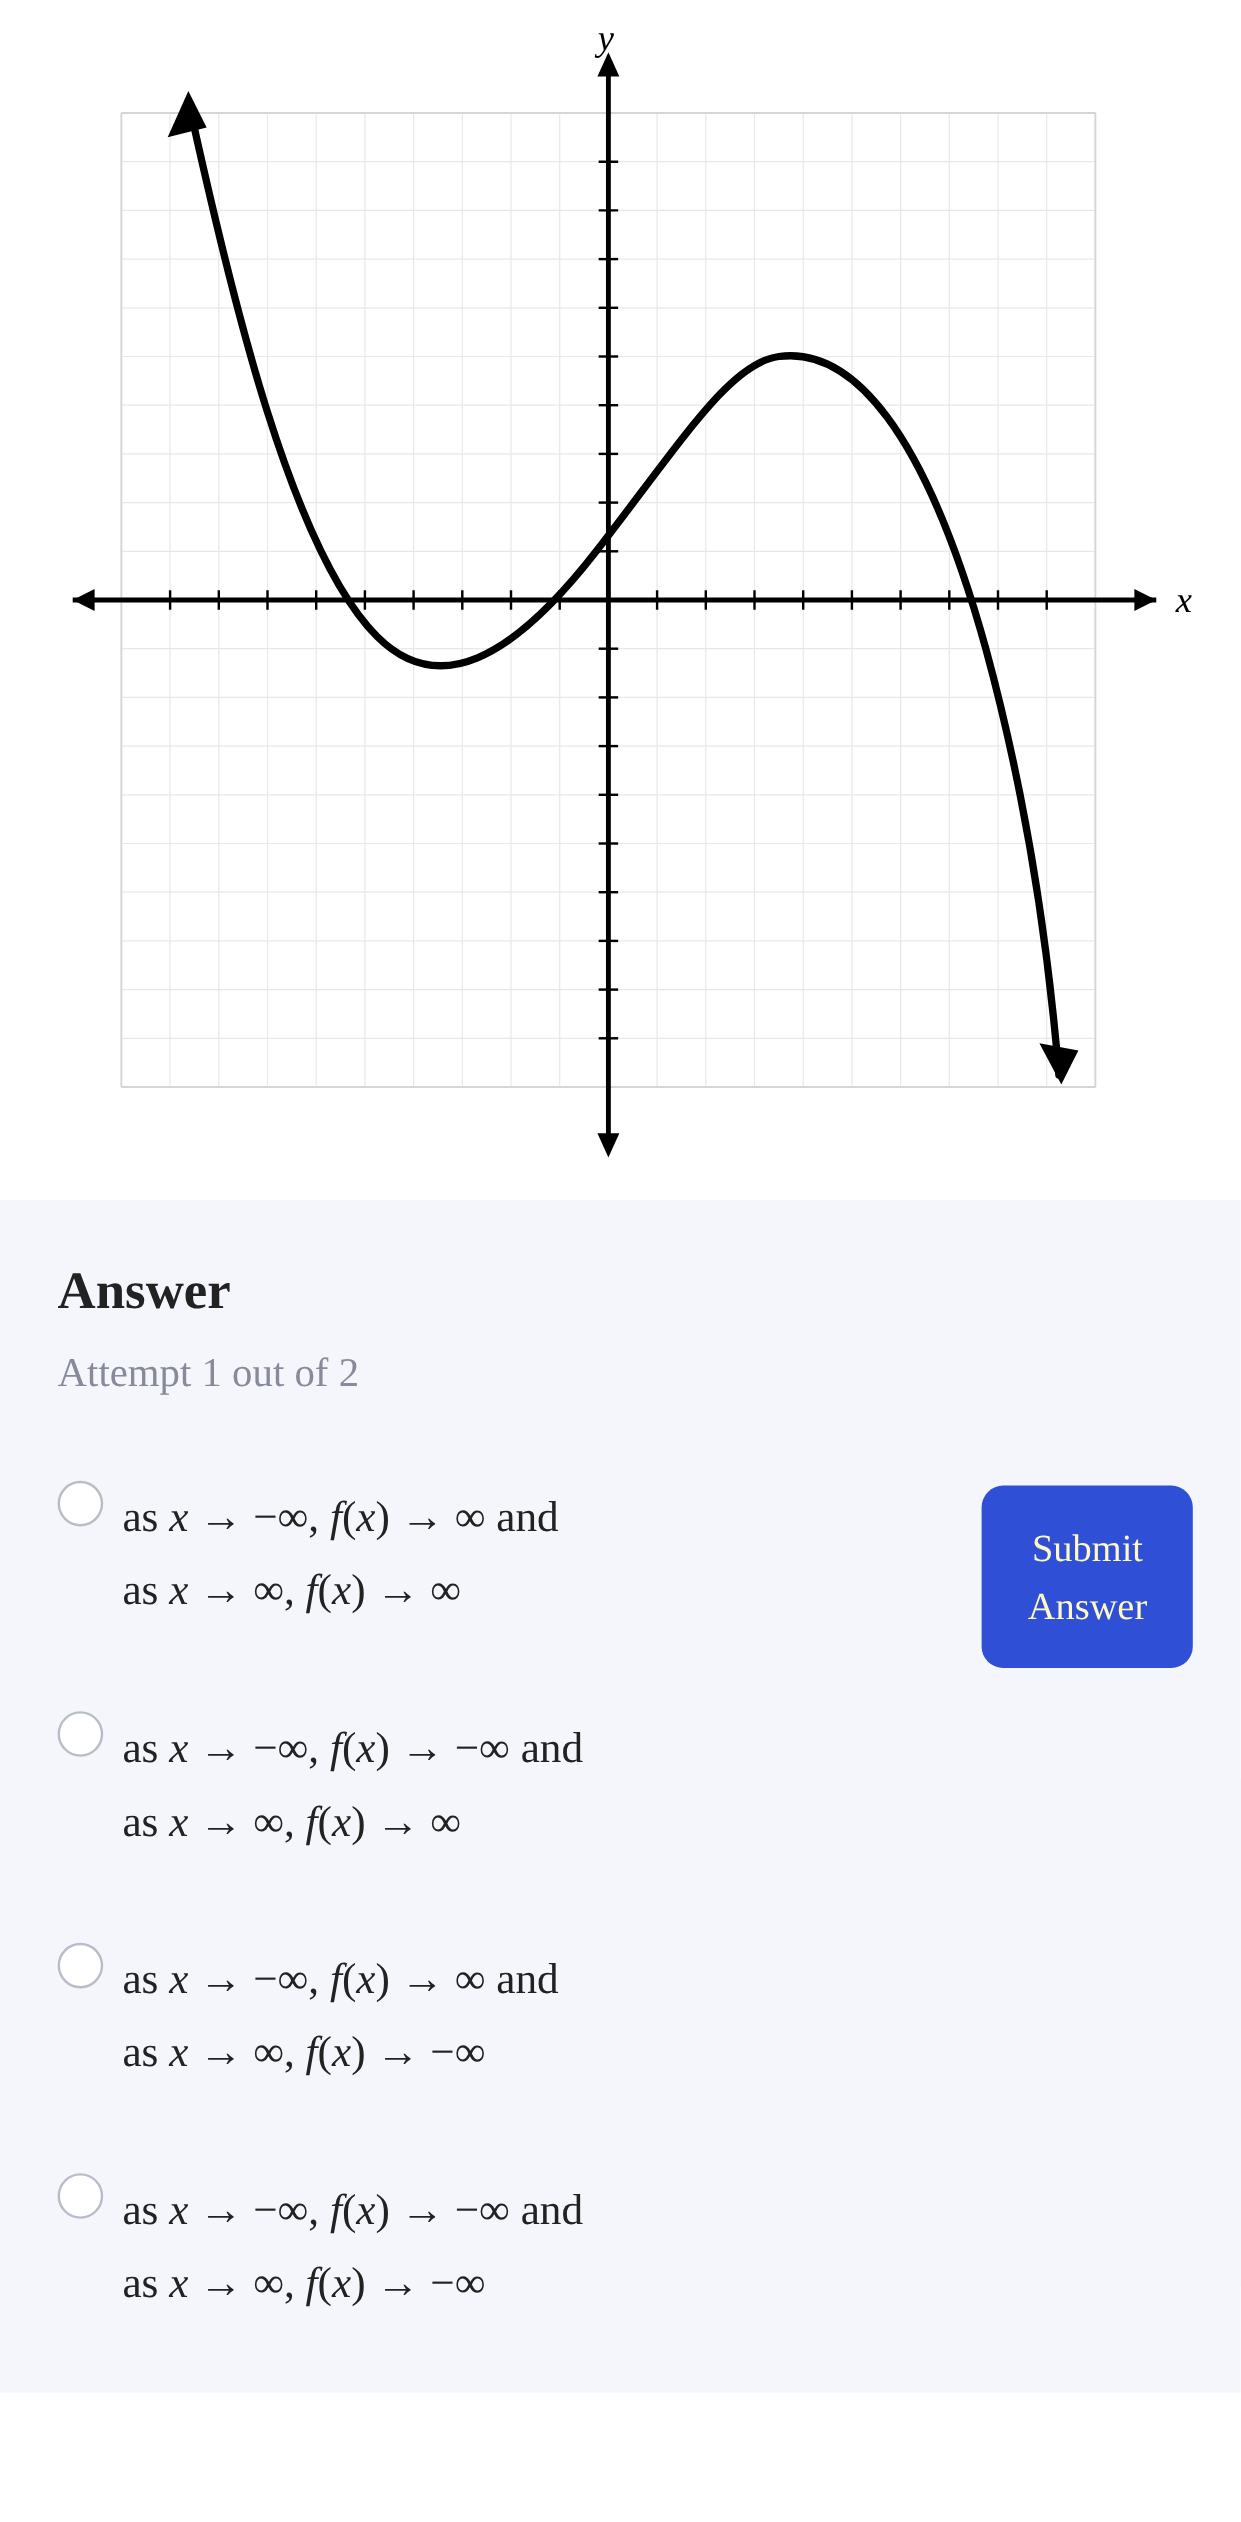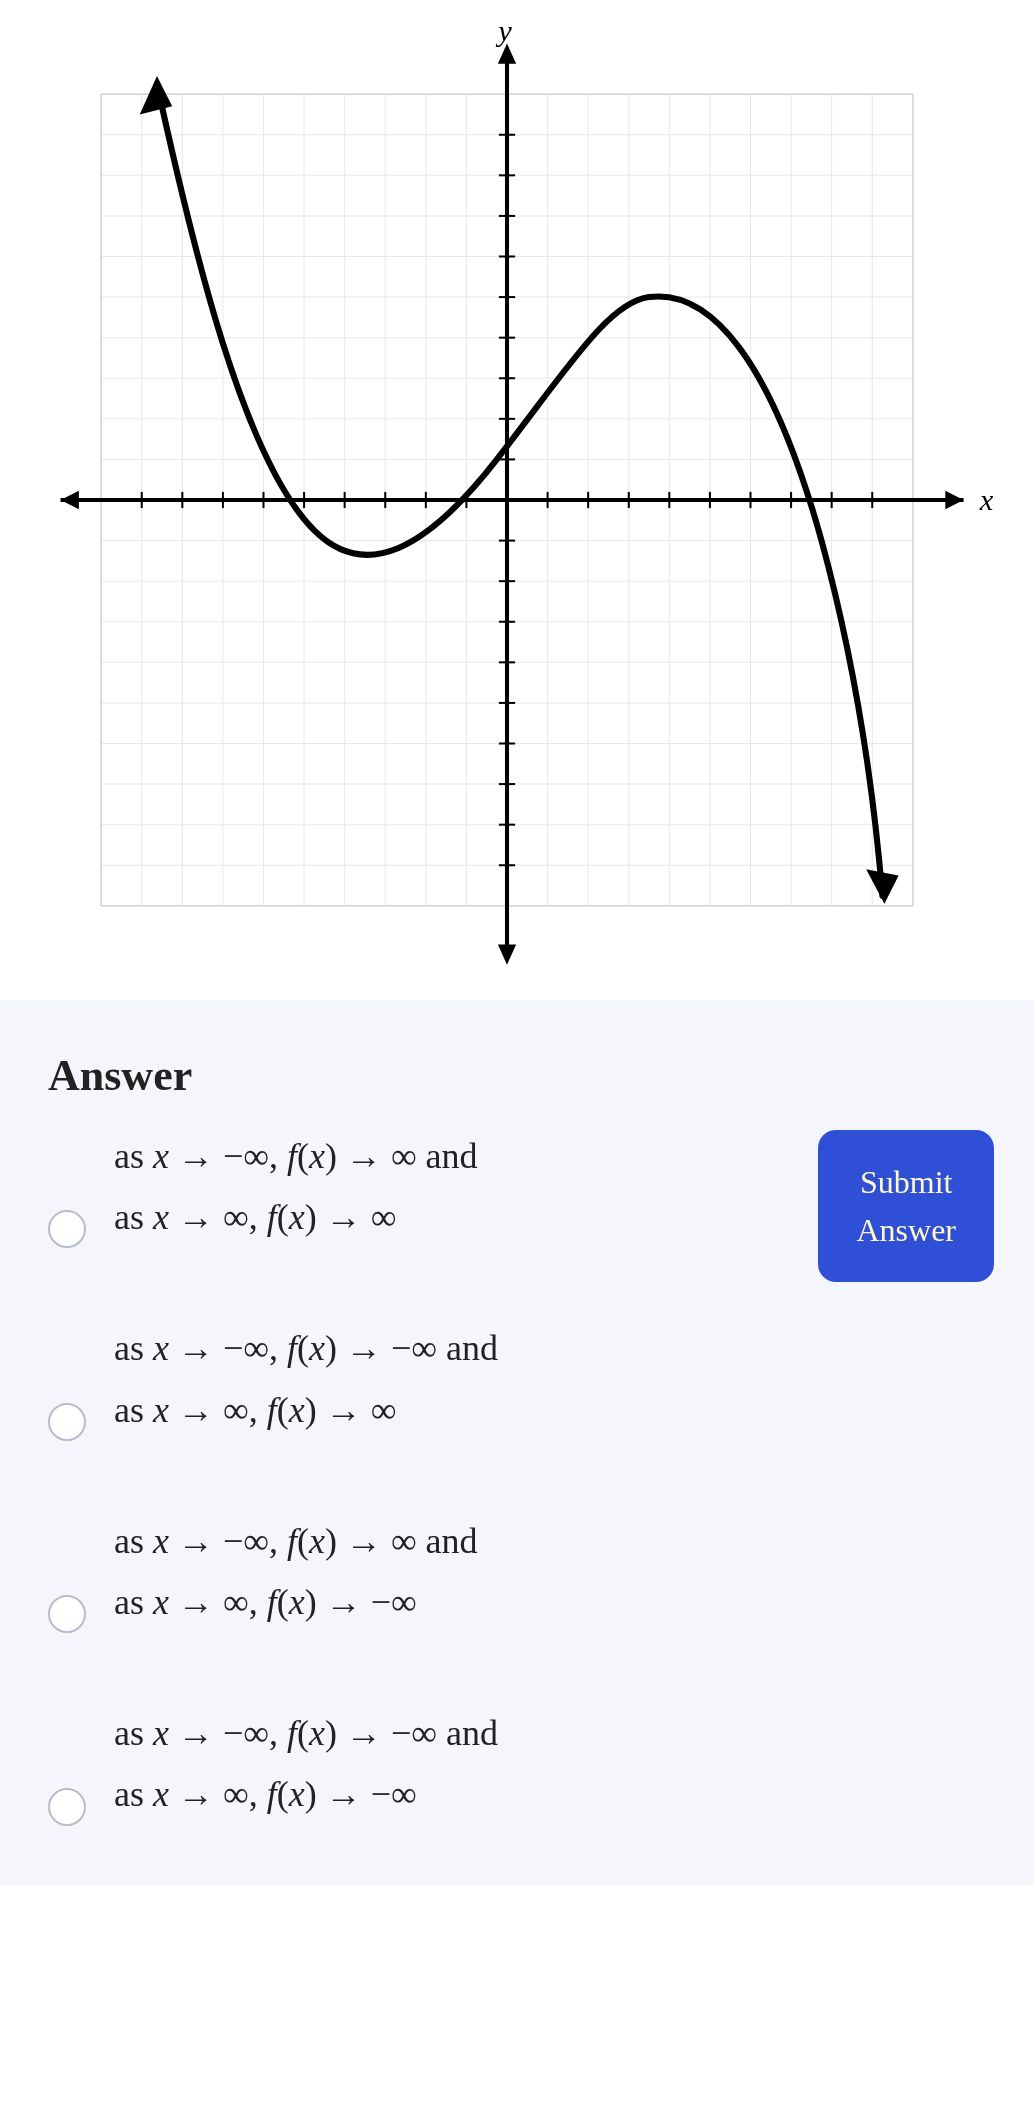--- a/index.html
+++ b/index.html
@@ -38,22 +38,22 @@
   .options-row {
     display: flex;
     align-items: flex-start;
     gap: 40px;
   }
   .options-col {
     flex: 1;
   }
   .option {
     display: flex;
-    align-items: flex-end;
-    gap: 28px;
+    align-items: flex-start;
+    gap: 16px;
     margin-bottom: 70px;
     cursor: pointer;
   }
   .radio {
     width: 38px;
     height: 38px;
     min-width: 38px;
     border: 2px solid #b8bcc9;
     border-radius: 50%;
     background: #fff;
@@ -203,20 +203,21 @@
          C 680 262, 740 330, 790 510
          C 820 620, 840 740, 850 860" fill="none" stroke="#000" stroke-width="6" stroke-linecap="round"></path>
 
     <polygon points="135,52 118,90 150,82" fill="#000"></polygon>
     <polygon points="852,868 834,834 866,840" fill="#000"></polygon>
   </svg>
 </div>
 
 <div class="answer-section">
   <h2 class="answer-title">Answer</h2>
+  <p class="attempt-text">Attempt 1 out of 2</p>
 
   <div class="options-row">
     <div class="options-col">
 
       <div class="option">
         <div class="radio"></div>
         <div class="option-text">
           <span>as <span class="math-it">x</span> → −∞, <span class="math-it">f</span>(<span class="math-it">x</span>) → ∞ and</span><br>
           <span>as <span class="math-it">x</span> → ∞, <span class="math-it">f</span>(<span class="math-it">x</span>) → ∞</span>
         </div>

